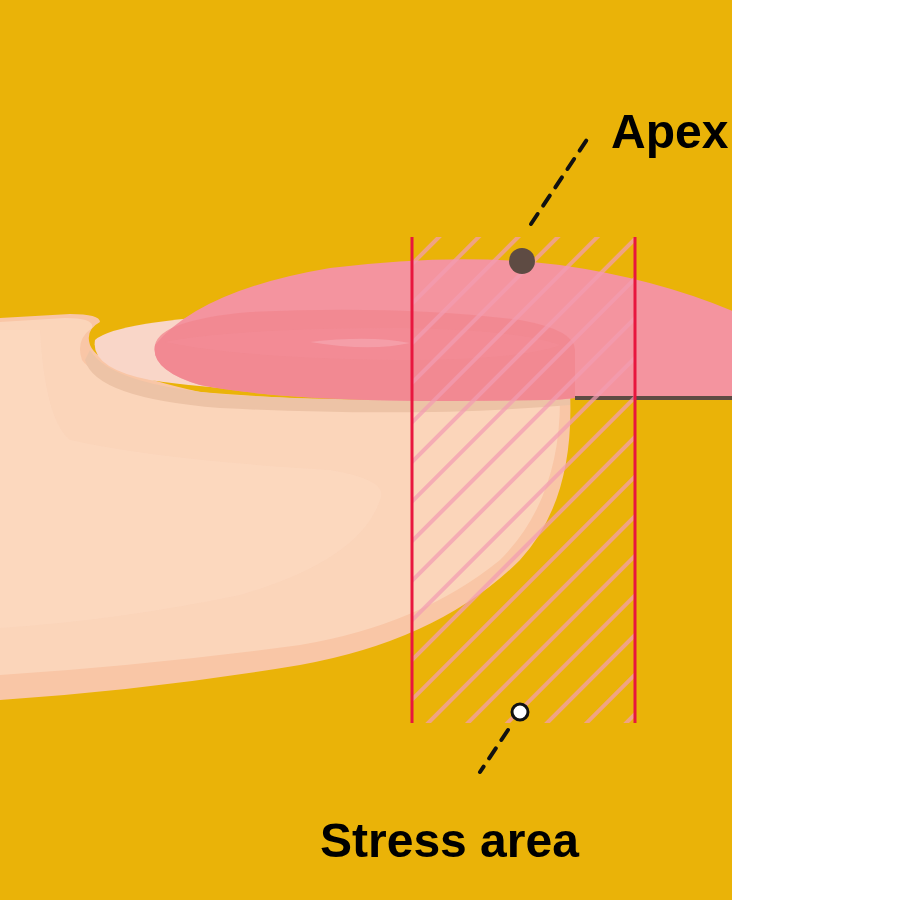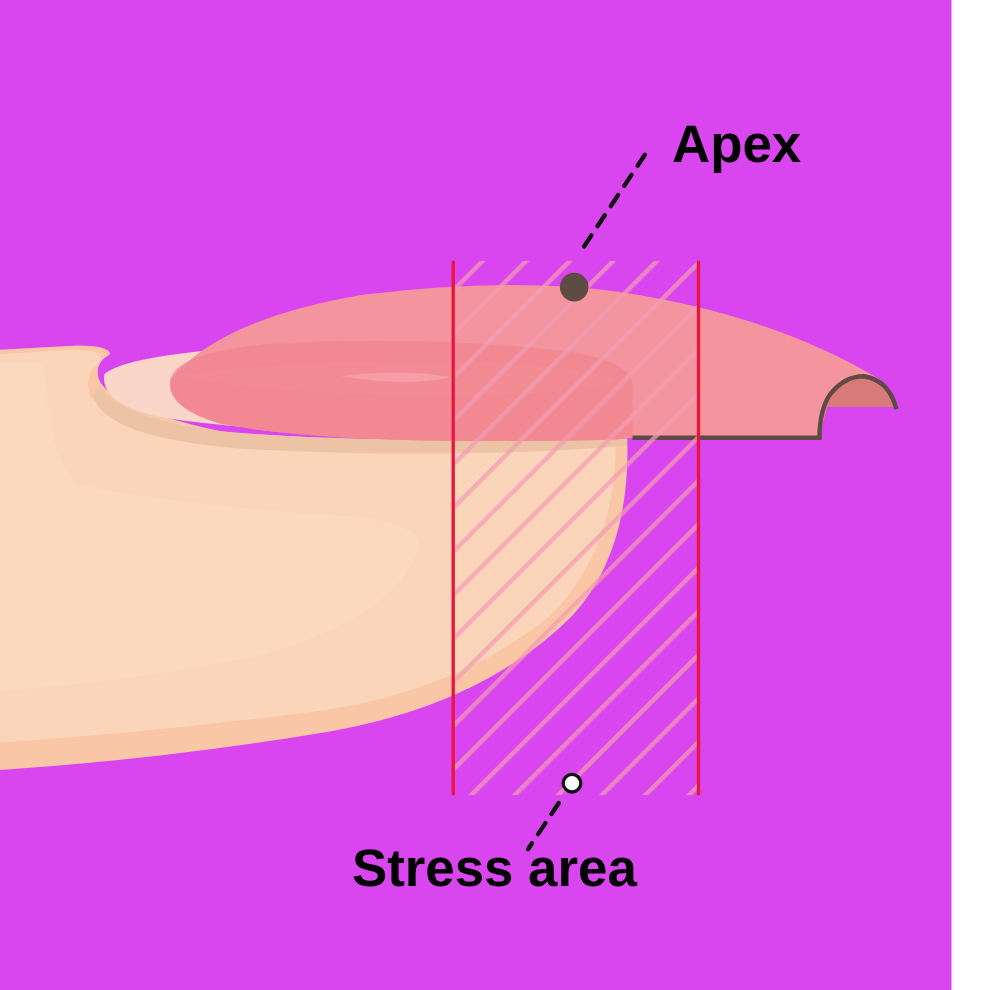--- a/index.html
+++ b/index.html
@@ -1,27 +1,27 @@
 <!DOCTYPE html>
 <html><head>
   <meta charset="utf-8">
   <style>
     html, body { margin: 0; padding: 0; background: #ffffff; }
-    .canvas { position: relative; width: 865px; height: 900px; overflow: hidden; background: #d946ef; }
+    .canvas { position: relative; width: 732px; height: 900px; overflow: hidden; background: #eab308; }
     svg { position: absolute; left: 0; top: 0; }
     .label {
       position: absolute;
       font-family: "Liberation Sans", sans-serif;
       font-weight: bold;
       color: #000000;
       white-space: nowrap;
       line-height: 1;
     }
     .label-apex { left: 611px; top: 108px; font-size: 48px; }
-    .label-stress { left: 320px; top: 766px; font-size: 48px; }
+    .label-stress { left: 320px; top: 817px; font-size: 48px; }
   </style>
 </head>
 <body>
 
 <div class="canvas">
   <svg width="900" height="900" viewBox="0 0 900 900">
     <defs>
       <pattern id="hatch" patternUnits="userSpaceOnUse" width="28" height="28" patternTransform="rotate(45)">
         <rect x="0" y="0" width="4" height="28" fill="#F29CB2" opacity="0.85"></rect>
       </pattern>

